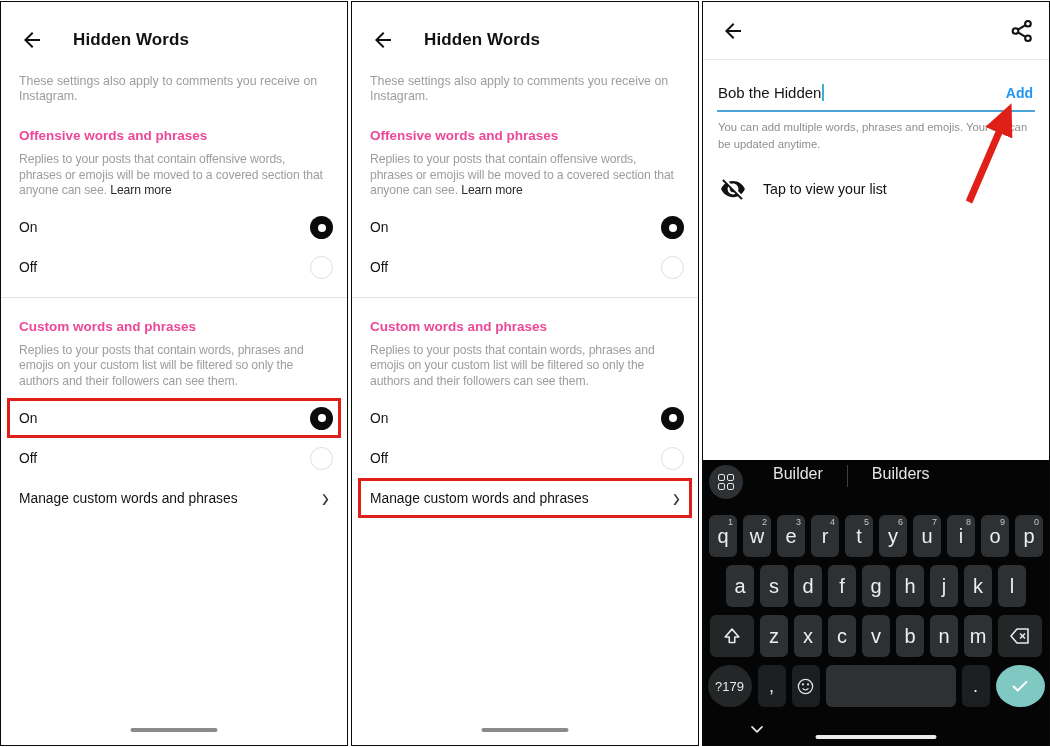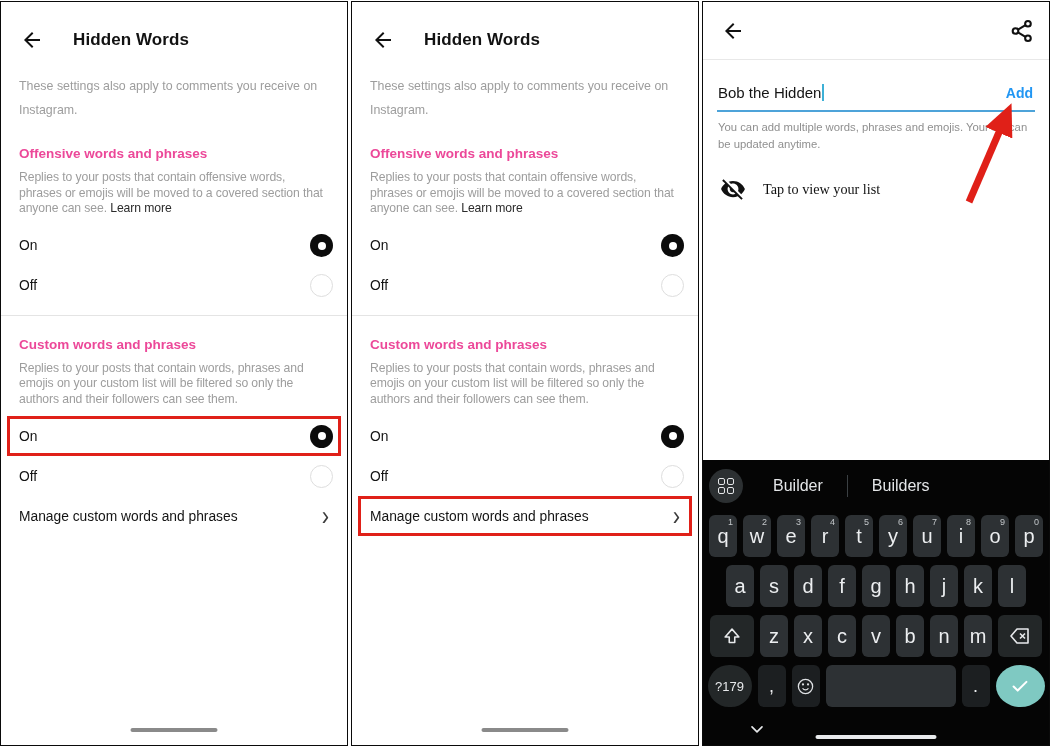--- a/index.html
+++ b/index.html
@@ -6,21 +6,21 @@
   html,body { width:1050px; height:747px; background:#fff; overflow:hidden;
     font-family:"Liberation Sans", sans-serif; }
   .stage { display:flex; gap:3px; width:1050px; height:747px; padding-top:1px; }
   .panel { position:relative; width:380px; height:745px; background:#fff;
     border:1.5px solid #0a0a0a; overflow:hidden; }
 
   
   .hdr { display:flex; align-items:center; padding:24px 16px 0 18px; height:52px; }
   .hdr .back { width:26px; height:26px; display:flex; align-items:center; justify-content:center; cursor:pointer; }
   .hdr .ttl { font-size:17px; font-weight:700; color:#121212; margin-left:28px; letter-spacing:.1px; }
-  .intro { padding:20px 18px 0 18px; font-size:12.4px; line-height:24px; color:#9d9d9d; }
+  .intro { padding:20px 18px 0 18px; font-size:12.4px; line-height:15px; color:#9d9d9d; }
   .sect-h { padding:24px 18px 0 18px; font-size:13.5px; font-weight:700; color:#ec4899; }
   .sect-p { padding:9px 16px 0 18px; font-size:12.2px; line-height:15.5px; color:#9d9d9d; letter-spacing:-0.1px; }
   .sect-p .lm { color:#2b2b2b; }
   .row { position:relative; display:flex; align-items:center; justify-content:space-between;
     height:40px; padding:0 14px 0 18px; margin-top:0; cursor:pointer; }
   .row .lbl { font-size:13.8px; color:#141414; }
   .radio-on { width:23px; height:23px; border-radius:50%; background:#0b0b0b; position:relative; flex:none; }
   .radio-on::after { content:""; position:absolute; inset:7.5px; border-radius:50%; background:#fff; }
   .radio-off { width:23px; height:23px; border-radius:50%; border:1.5px solid #dedede; flex:none; }
   .chev { font-size:22px; font-weight:400; color:#3c3c3c; line-height:1; margin-right:4px;
@@ -38,28 +38,28 @@
   .hdr3 .share { margin-left:auto; width:26px; height:26px; cursor:pointer; }
   .input-row { display:flex; align-items:center; justify-content:space-between;
     padding:24px 16px 0 15px; }
   .input-val { font-size:15px; color:#141414; }
   .caret { display:inline-block; width:2px; height:17px; background:#3db0d6;
     vertical-align:-3px; margin-left:1px; }
   .add-btn { font-size:14px; font-weight:700; color:var(--blue); cursor:pointer; }
   .input-line { margin:9px 14px 0 14px; border-top:2px solid #4da3d9; }
   .helper { padding:7px 15px 0 15px; font-size:11.3px; line-height:16.5px; color:#8f8f8f; }
   .viewlist { display:flex; align-items:center; gap:17px; padding:24px 0 0 17px; cursor:pointer; }
-  .viewlist .vl-txt { font-size:14.2px; color:#111;font-family:Liberation Serif, serif; }
+  .viewlist .vl-txt { font-size:14.2px; color:#111; }
 
   .pointer-arrow { position:absolute; left:0; top:0; pointer-events:none; z-index:30; }
 
   
   .keyboard { position:absolute; left:0; right:0; bottom:0; height:285px; background:#050505;
     padding-top:5px; }
-  .kb-suggest { display:flex; align-items:center; height:42px; padding:0 6px; }
+  .kb-suggest { display:flex; height:42px; padding:0 6px; }
   .kb-gridbtn { width:34px; height:34px; border-radius:50%; background:#2c3032; flex:none;
     display:grid; grid-template-columns:7px 7px; grid-template-rows:7px 7px; gap:2.5px;
     align-content:center; justify-content:center; cursor:pointer; }
   .kb-gridbtn i { border:1.6px solid #e4e6e8; border-radius:2px; }
   .sug { color:#e4e6e8; font-size:16px; cursor:pointer; }
   .sug.first { margin-left:30px; }
   .sug-div { width:1px; height:22px; background:#3b4043; margin:0 24px; }
   .kb-row { display:flex; justify-content:center; gap:6px; margin-top:8px; }
   .key { background:#2d3134; border-radius:6px; height:42px; color:#eceef0;
     display:flex; align-items:center; justify-content:center; cursor:pointer; }

